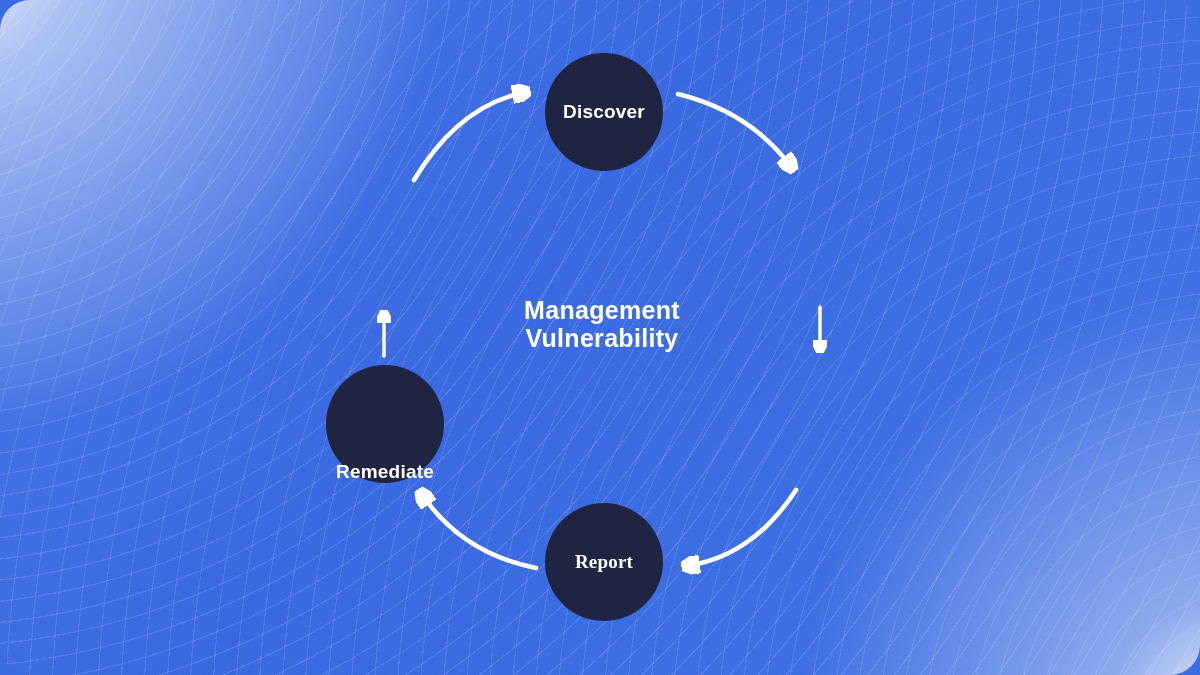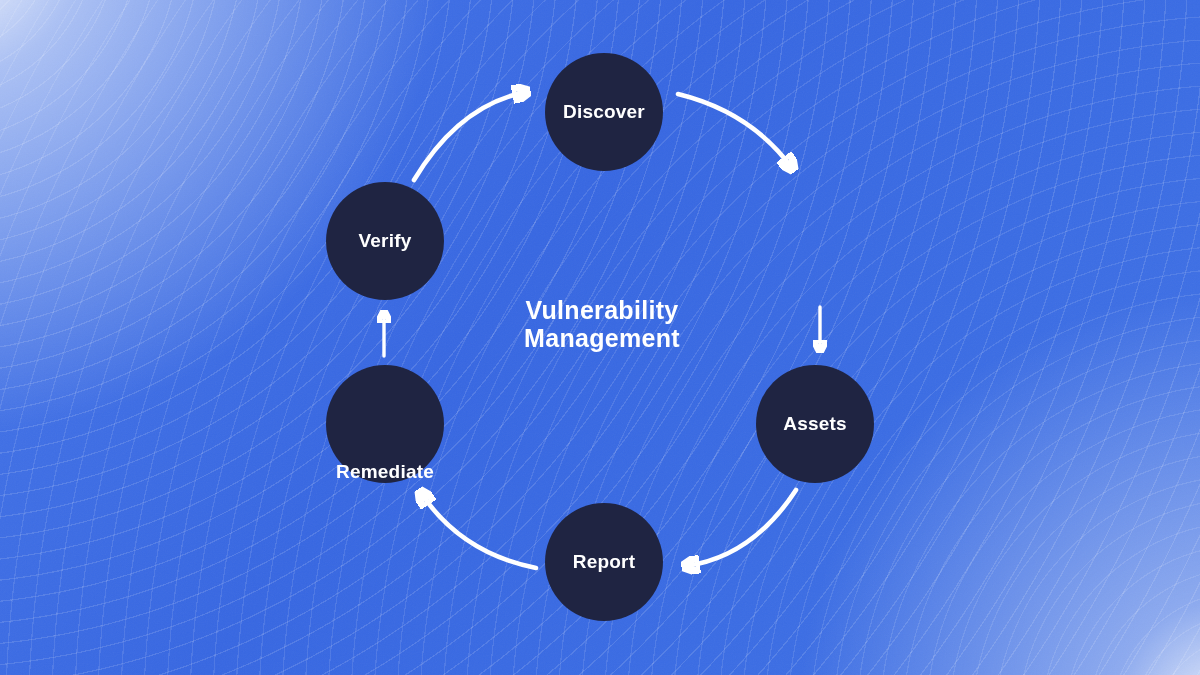--- a/index.html
+++ b/index.html
@@ -11,20 +11,21 @@
     position:relative;
     width:1200px;height:675px;
     overflow:hidden;
     
     background:
       radial-gradient(circle at -4% -8%, rgba(255,255,255,0.95) 0%, rgba(255,255,255,0.55) 9%, rgba(255,255,255,0) 34%),
       radial-gradient(circle at 102% 106%, rgba(255,255,255,0.9) 0%, rgba(255,255,255,0.4) 8%, rgba(255,255,255,0) 30%),
       repeating-radial-gradient(circle at -6% -10%, rgba(255,255,255,0.13) 0 1.2px, rgba(255,255,255,0) 1.2px 21px),
       repeating-radial-gradient(circle at 104% 108%, rgba(255,255,255,0.11) 0 1.2px, rgba(255,255,255,0) 1.2px 23px),
       linear-gradient(128deg, #4777e9 0%, #3767e2 42%, #3a6ce4 70%, #4273e6 100%);
+    border-radius: 30px;
   }
   .noise{
     position:absolute;inset:0;width:100%;height:100%;
     opacity:.05;pointer-events:none;
   }
   .arrows{
     position:absolute;left:0;top:0;width:1200px;height:675px;
     pointer-events:none;
   }
   .arrows path{
@@ -38,21 +39,21 @@
     display:flex;align-items:center;justify-content:center;
     text-align:center;
     color:#ffffff;
     font-size:19px;font-weight:700;line-height:1.22;
     letter-spacing:.2px;
     padding:0 6px;box-sizing:border-box;
   }
   .node-discover  {left:545px;top:53px;}
   .node-prioritize{left:756px;top:182px;}
   .node-assets    {left:756px;top:365px;}
-  .node-report    {left:545px;top:503px;}
+  .node-report    {left:545px;top:503px;font-family:Liberation Serif, serif;}
   .node-remediate {left:326px;top:365px;align-items:flex-end;}
   .node-verify    {left:326px;top:182px;}
   .center-title{
     position:absolute;left:472px;top:296px;width:260px;
     text-align:center;color:#ffffff;
     font-size:25px;font-weight:700;line-height:28px;
     letter-spacing:.3px;
   }
   .center-title span{display:block;}
 </style>
@@ -79,31 +80,25 @@
     <path d="M678,94 Q751,112 792,168" marker-end="url(#ah)"></path>
     <path class="thin" d="M820,307 L820,350" marker-end="url(#ah)"></path>
     <path d="M796,490 Q752,557 686,566" marker-end="url(#ah)"></path>
     <path d="M536,568 Q461,553 421,493" marker-end="url(#ah)"></path>
     <path class="thin" d="M384,356 L384,313" marker-end="url(#ah)"></path>
   </svg>
 
   <div class="node node-discover">
       <span>Discover</span>
     </div>
-  <div class="node node-assets">
-      <span>Assets</span>
-    </div>
   <div class="node node-report">
       <span>Report</span>
     </div>
   <div class="node node-remediate">
       <span>Remediate</span>
     </div>
-  <div class="node node-verify">
-      <span>Verify</span>
-    </div>
 
   <div class="center-title">
+    <span>Management</span>
     <span>Vulnerability</span>
-    <span>Management</span>
   </div>
 
 </div>
 
 </body></html>

